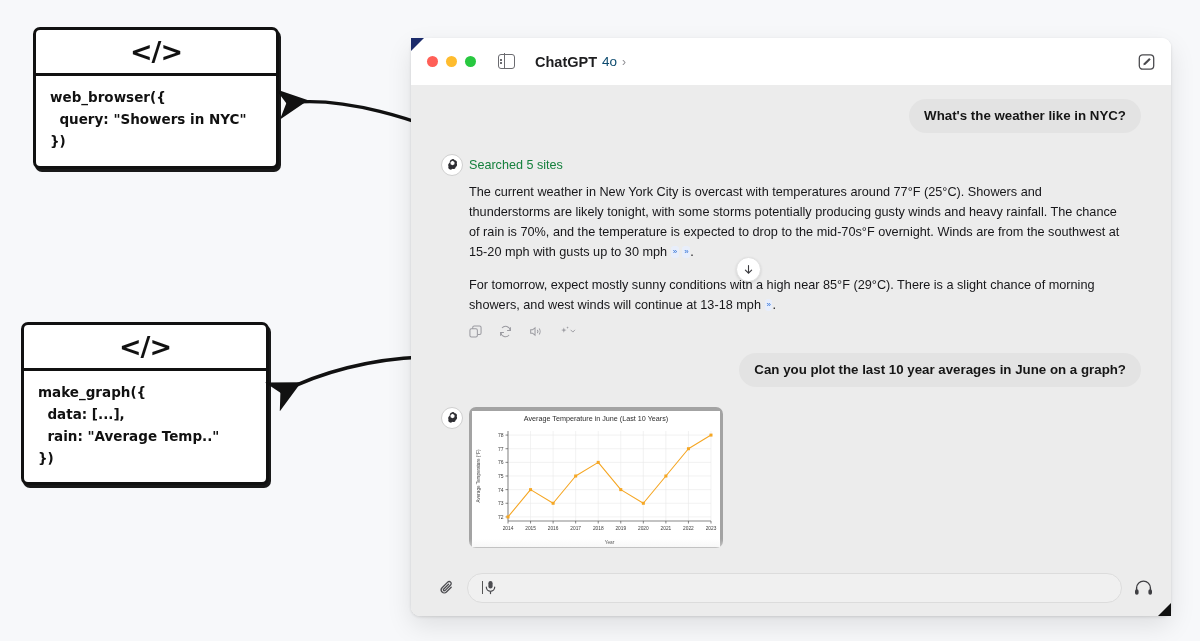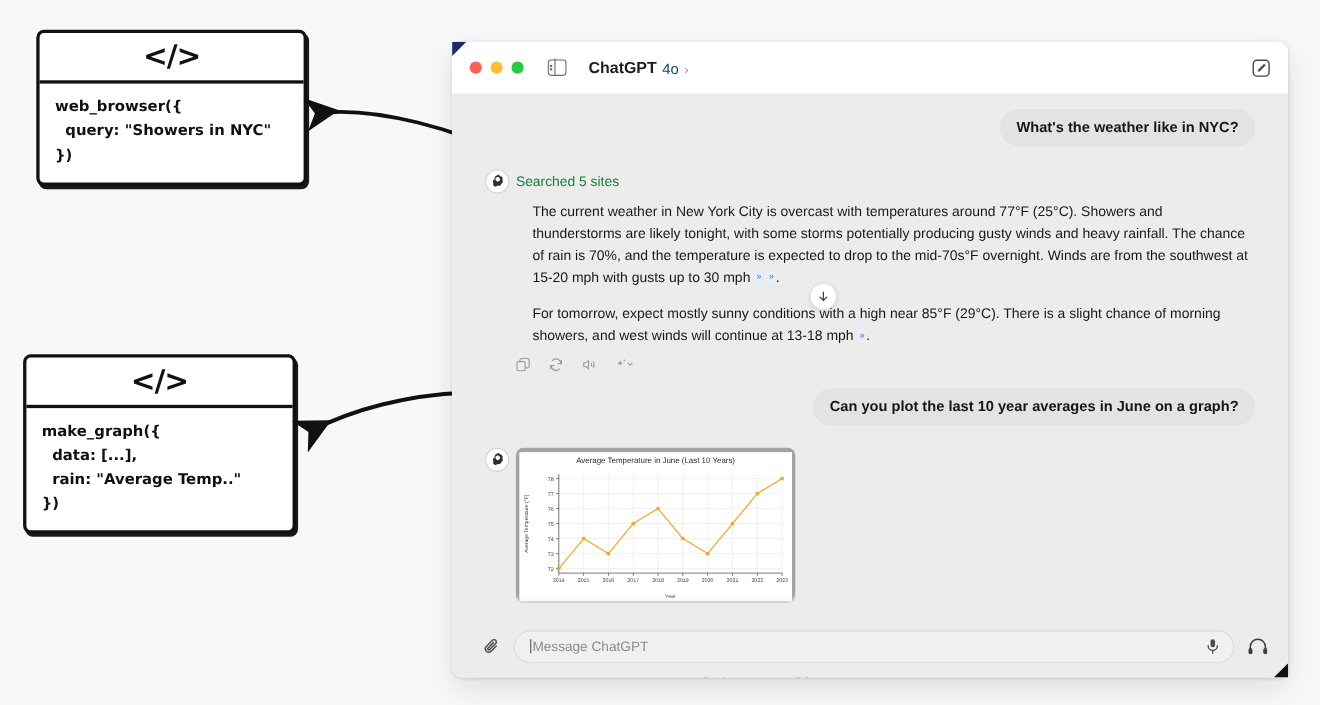--- a/index.html
+++ b/index.html
@@ -78,21 +78,21 @@
     content:""; position:absolute; left:4.6px; top:-1.6px;
     width:1.6px; height:15px; background:#6b6b70;
   }
   .sidebar-toggle:before{
     content:""; position:absolute; left:1.3px; top:4px;
     width:1.6px; height:1.6px; background:#6b6b70;
     box-shadow:0 3px 0 #6b6b70;
   }
 
   .app-title{
-    margin-left:20px; display:flex; align-items:flex-end; gap:5px;
+    margin-left:20px; display:flex; align-items:center; gap:5px;
     font-size:14.5px;
   }
   .app-title .name{ font-weight:700; color:#1d1d1f; }
   .app-title .model{ color:#0c4a6e; font-size:13.5px; }
   .app-title .chev{ color:#8e8e93; font-size:12px; }
 
   .new-chat-icon{
     position:absolute; right:16px; top:50%; transform:translateY(-50%);
     width:17px; height:17px;
   }
@@ -126,21 +126,21 @@
     display:flex; align-items:center; justify-content:center;
   }
   .assistant-inner{ margin-left:28px; }
 
   .searched{
     color:#15803d; font-size:12.6px; line-height:22px;
     margin-bottom:7px;
   }
   .para{
     font-size:12.7px; line-height:1.57; color:#17171a;
-    margin:0 0 13px 15px; max-width:652px;
+    margin:0 0 13px 0; max-width:652px;
   }
   .cite{
     display:inline-block;
     font-size:8px; color:#2b6fd6;
     background:#e8eefb; border-radius:3px;
     padding:0 2px; vertical-align:2px;
     letter-spacing:-.5px;
   }
 
   .msg-actions{ display:flex; gap:17px; align-items:center; margin-top:-4px; }
@@ -400,21 +400,20 @@
 
     <div class="composer">
       <span class="clip-icon">
         <svg viewBox="0 0 16 18" width="16" height="18" fill="none" stroke="#4c4c50" stroke-width="1.3" stroke-linecap="round">
           <path d="M12.2 8.2 7.4 13a3 3 0 0 1-4.3-4.3l5.6-5.6a2 2 0 1 1 2.9 2.9l-5.6 5.6a1 1 0 0 1-1.4-1.4l5-5"></path>
         </svg>
       </span>
 
       <div class="input-wrap">
         <span class="caret"></span>
-        <span class="placeholder">Message ChatGPT</span>
         <span class="mic-icon">
           <svg viewBox="0 0 13 15" width="13" height="15" fill="none" stroke="#4c4c50" stroke-width="1.25" stroke-linecap="round">
             <rect x="4.4" y="1.1" width="4.2" height="7.4" rx="2.1" fill="#4c4c50" stroke="none"></rect>
             <path d="M2.3 7.1a4.2 4.2 0 0 0 8.4 0M6.5 11.3V13.6"></path>
           </svg>
         </span>
       </div>
 
       <span class="headphones-icon">
         <svg viewBox="0 0 19 17" width="19" height="17" fill="none" stroke="#3e3e42" stroke-width="1.4">

